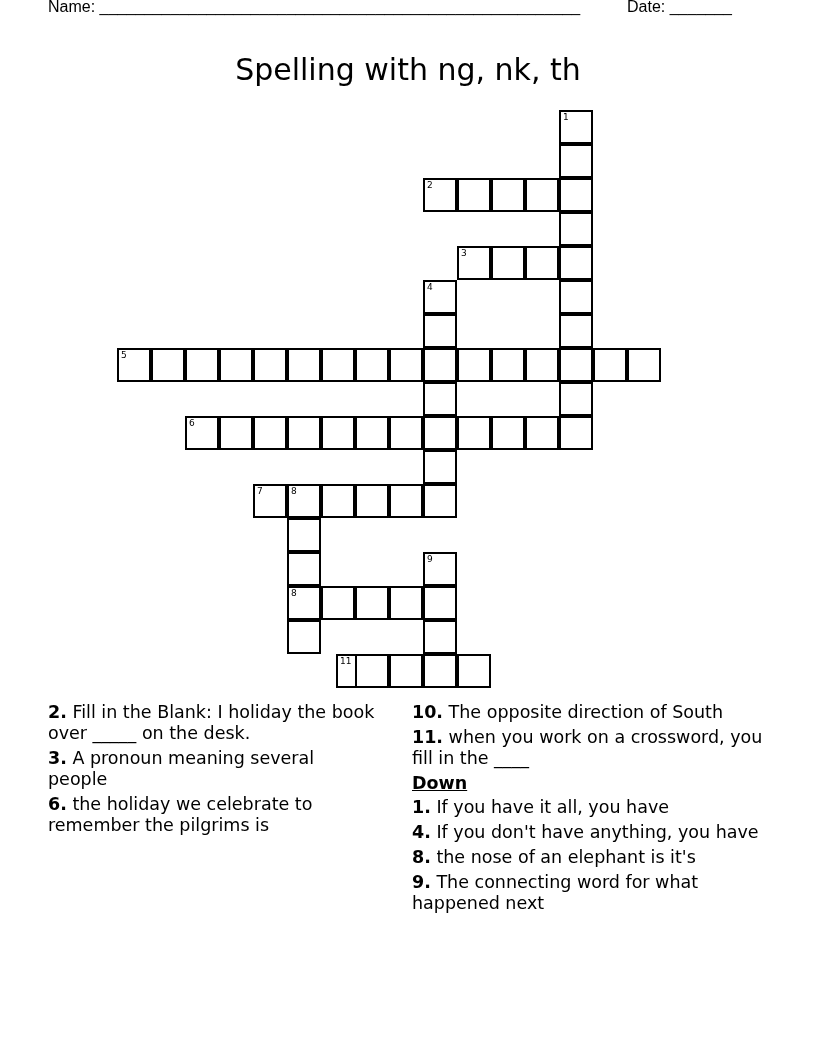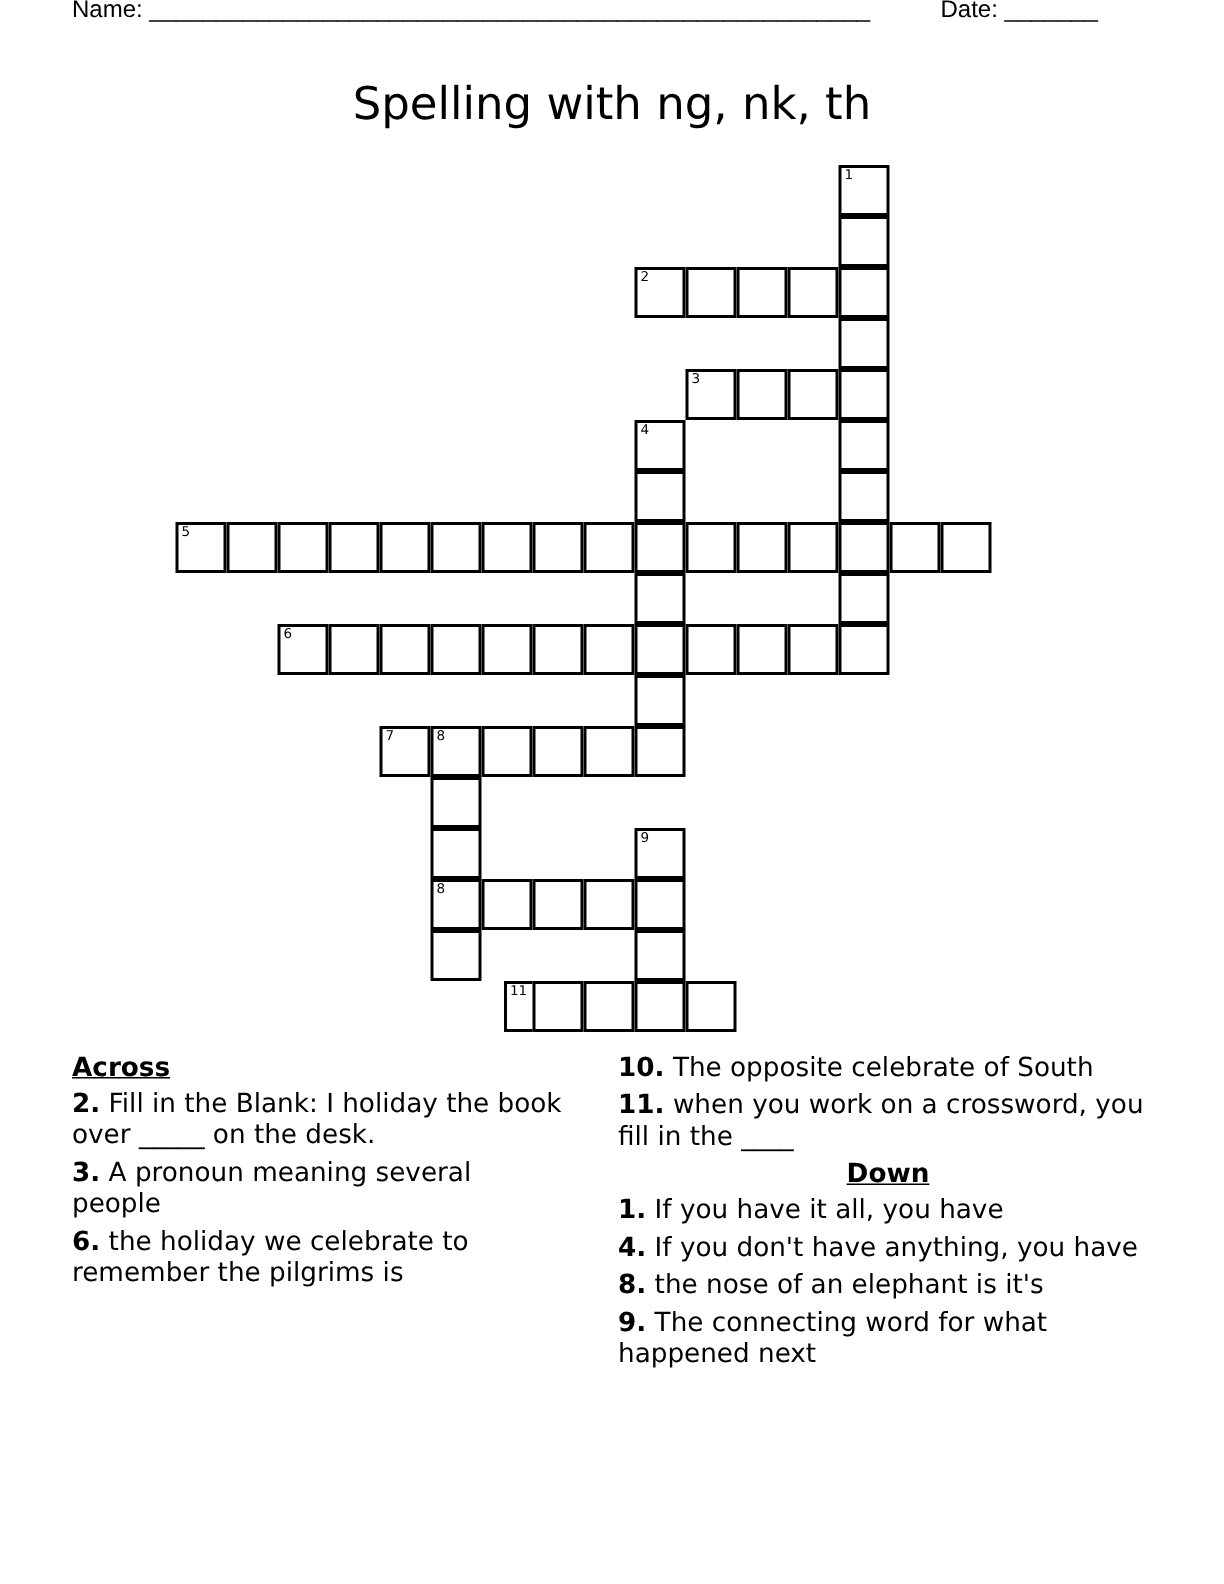--- a/index.html
+++ b/index.html
@@ -28,21 +28,21 @@
     }
     .clues {
       position: absolute; font-family: "DejaVu Sans", sans-serif; font-size: 17.5px;
       line-height: 21px; color: #000;
     }
     .clues.left { left: 48px; top: 702px; width: 330px; }
     .clues.right { left: 412px; top: 702px; width: 360px; }
     .clue-heading { font-weight: bold; text-decoration: underline; margin-bottom: 3px; }
     .clue { margin-bottom: 4px; }
     .clue .cnum { font-weight: bold; }
-    .right .clue-heading { margin-top: 0px; text-align: center; }
+    .right .clue-heading { margin-top: 0px; }
   </style>
 </head>
 <body>
 
 <div class="header-line">Name: ______________________________________________________</div>
 <div class="date-line">Date: _______</div>
 
 <h1 class="title">Spelling with ng, nk, th</h1>
 
 <div class="grid" id="grid">
@@ -132,27 +132,26 @@
     <div class="cell" style="left: 336px; top: 654px;">
       <span class="num">11</span>
     </div>
     <div class="cell" style="left: 355px; top: 654px;"></div>
     <div class="cell" style="left: 389px; top: 654px;"></div>
     <div class="cell" style="left: 423px; top: 654px;"></div>
     <div class="cell" style="left: 457px; top: 654px;"></div>
   </div>
 
 <div class="clues left">
-  <div class="clue-heading">Across</div>
   <div class="clue"><span class="cnum">2.</span> <span>Fill in the Blank: I holiday the book over _____ on the desk.</span></div>
   <div class="clue"><span class="cnum">3.</span> <span>A pronoun meaning several people</span></div>
   <div class="clue"><span class="cnum">6.</span> <span>the holiday we celebrate to remember the pilgrims is</span></div>
 </div>
 
 <div class="clues right">
-  <div class="clue"><span class="cnum">10.</span> <span>The opposite celebrate of South</span></div>
+  <div class="clue"><span class="cnum">10.</span> <span>The opposite direction of South</span></div>
   <div class="clue"><span class="cnum">11.</span> <span>when you work on a crossword, you fill in the ____</span></div>
   <div class="clue-heading">Down</div>
   <div class="clue"><span class="cnum">1.</span> <span>If you have it all, you have</span></div>
   <div class="clue"><span class="cnum">4.</span> <span>If you don't have anything, you have</span></div>
   <div class="clue"><span class="cnum">8.</span> <span>the nose of an elephant is it's</span></div>
   <div class="clue"><span class="cnum">9.</span> <span>The connecting word for what happened next</span></div>
 </div>
 
 </body></html>

